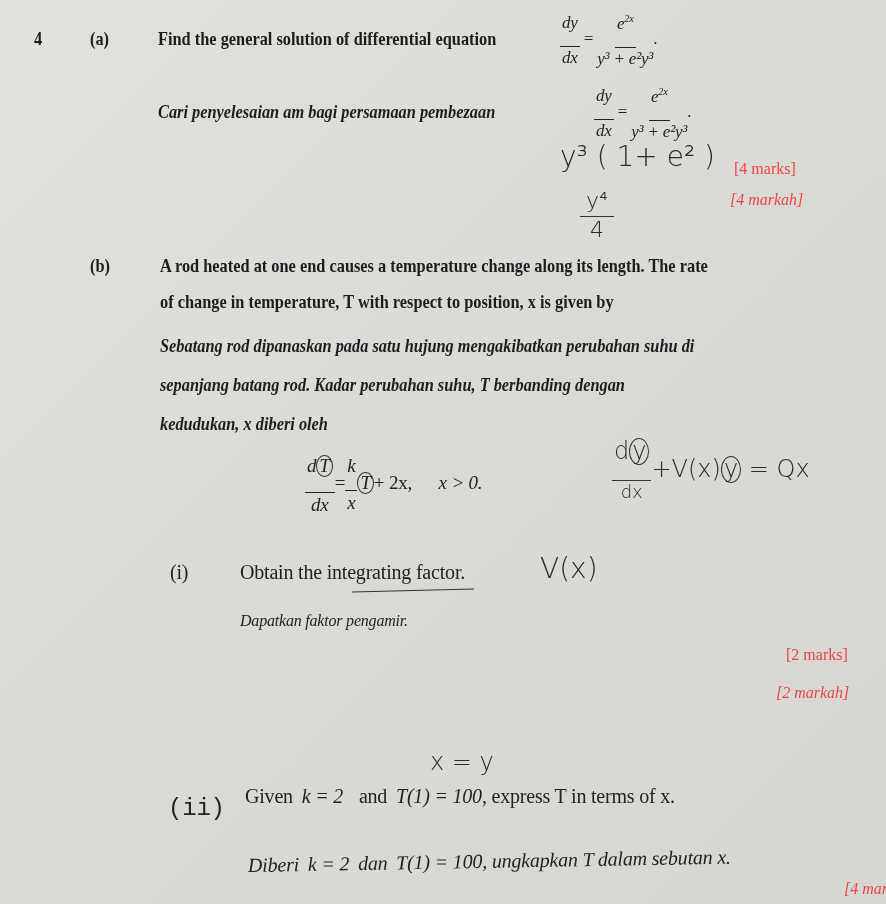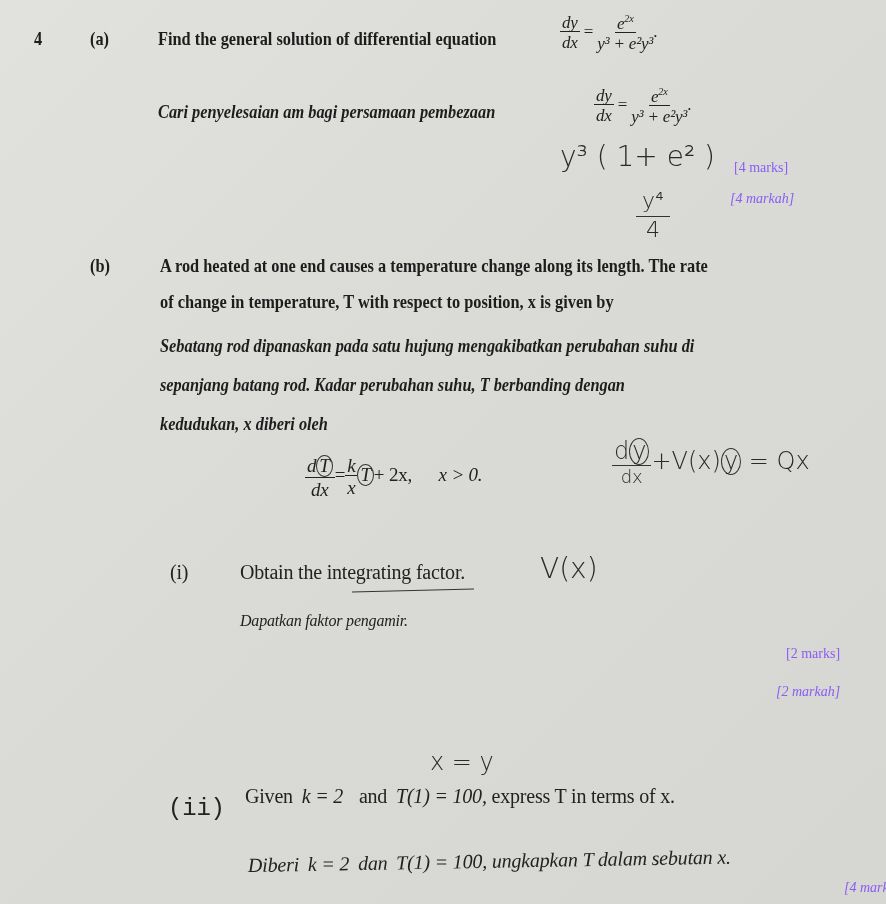--- a/index.html
+++ b/index.html
@@ -8,26 +8,26 @@
     background: linear-gradient(135deg, #e1e1de 0%, #dadad6 45%, #d6d6d2 100%);
     font-family: "Liberation Serif", "DejaVu Serif", serif;
     color:#1c1c1c;
   }
   .abs { position:absolute; white-space:nowrap; }
   .print { font-family:"Liberation Serif", serif; font-size:19px; color:#222; letter-spacing:-0.2px; }
   .printb { font-family:"Liberation Serif", serif; font-size:19px; color:#1d1d1d; font-weight:bold; transform:scaleX(0.86); transform-origin:left; }
   .ital { font-style:italic; }
   .hand { font-family:"DejaVu Sans", sans-serif; color:#2a2a2a; font-weight:300; }
   .frac { display:inline-flex; flex-direction:column; align-items:center; vertical-align:middle; line-height:1; }
-  .frac .num { padding:0 2px 0; border-bottom:1.3px solid #222; }
+  .frac .num { padding:0 2px 15px; border-bottom:1.3px solid #222; }
   .frac .den { padding-top:2px; }
   .mi { font-style:italic; }
   sup { font-size:0.6em; }
   .circ { display:inline-block; border:1.5px solid #333; border-radius:50%; padding:0 2px; line-height:1.05; }
-  .marks { font-family:"Liberation Serif", serif; font-size:14px; color:#8b5cf6; }
+  .marks { font-family:"Liberation Serif", serif; font-size:16px; color:#ef4444; }
 </style>
 </head>
 <body>
 
 <div class="abs printb" style="left:34px; top:28px;">4</div>
 <div class="abs printb" style="left:90px; top:28px;">(a)</div>
 <div class="abs printb" style="left:158px; top:28px;">Find the general solution of differential equation</div>
 
 <div class="abs print" style="left:560px; top:14px; font-size:17px;">
   <span class="frac">
@@ -48,21 +48,21 @@
       <span class="den mi">dx</span>
     </span>
   <span>=</span>
   <span class="frac">
       <span class="num mi"><span>e</span><sup>2x</sup></span>
       <span class="den mi">y³ + e²y³</span>
     </span><span>.</span>
 </div>
 
 <div class="abs hand" style="left:560px; top:140px; font-size:28px;">y³ ( 1+ e² )</div>
-<div class="abs hand" style="left:636px; top:190px; font-size:22px;">
+<div class="abs hand" style="left:580px; top:190px; font-size:22px;">
   <span class="frac">
       <span class="num" style="border-bottom:1.5px solid #333; padding:0 6px 4px;">y⁴</span>
       <span class="den">4</span>
     </span>
 </div>
 
 <div class="abs marks" style="left:734px; top:160px;"><span>[4 marks]</span></div>
 <div class="abs marks" style="left:730px; top:191px;"><span style="font-style:italic;">[4 markah]</span></div>
 
 <div class="abs printb" style="left:90px; top:255px;">(b)</div>

